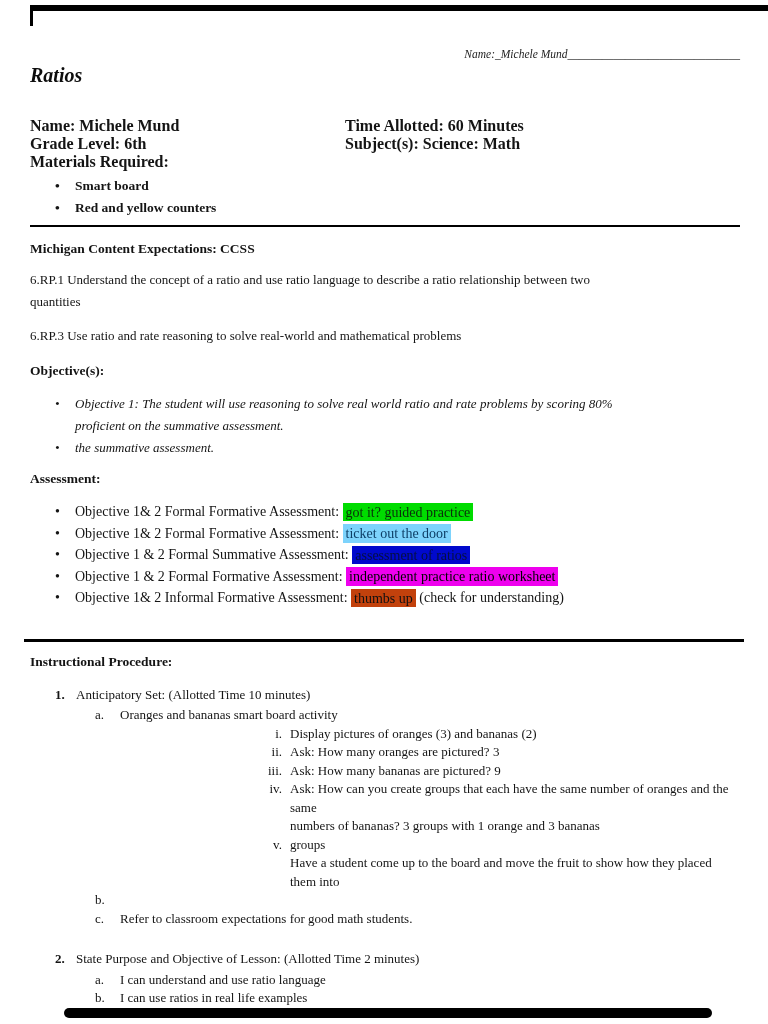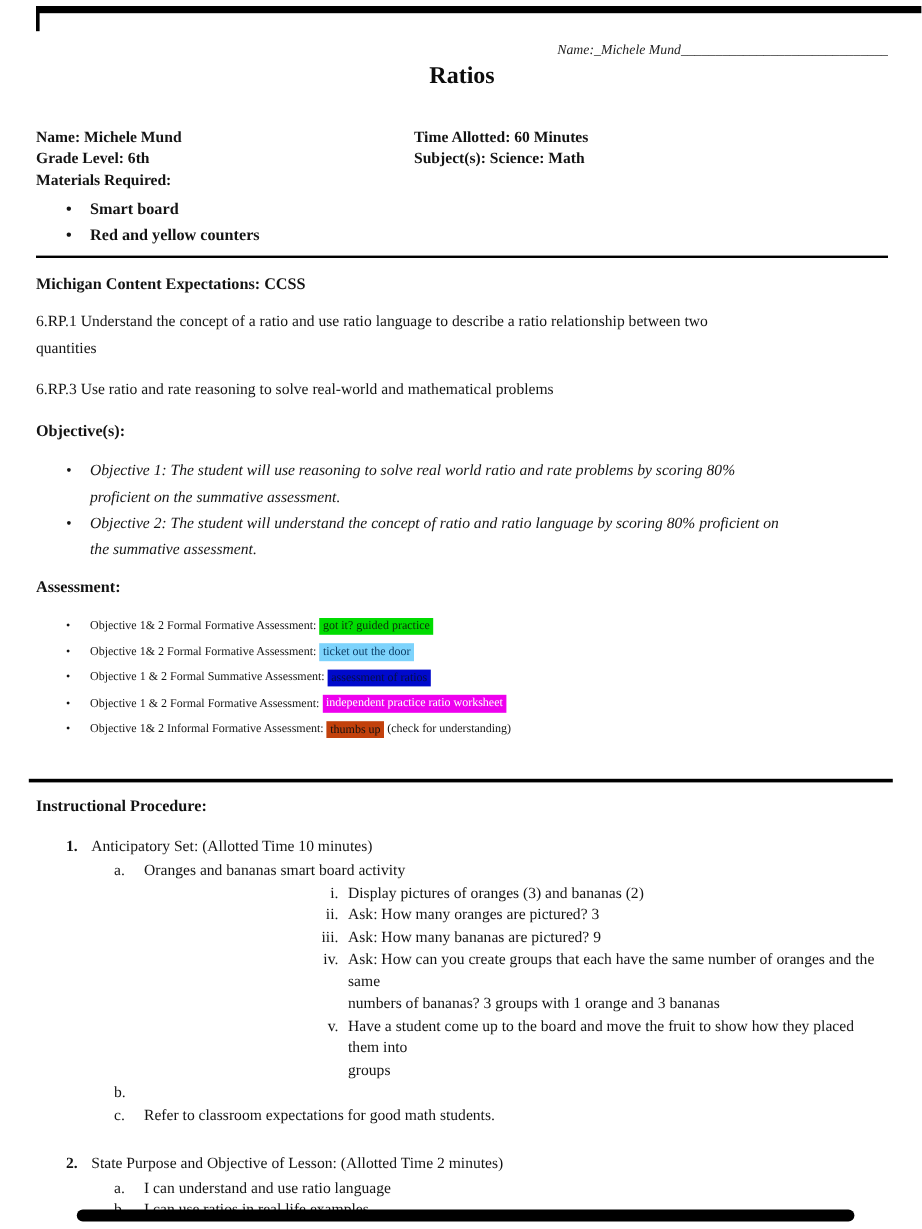--- a/index.html
+++ b/index.html
@@ -1,52 +1,52 @@
 <!DOCTYPE html>
 <html><head>
 <meta charset="utf-8">
 <style>
   html,body { margin:0; padding:0; }
   body {
     width:768px; height:1024px; background:#ffffff; position:relative;
     font-family:"Liberation Serif", serif; color:#141414; overflow:hidden;
   }
-  .page { position:absolute; inset:0; padding:0 28px 0 30px; box-sizing:border-box; }
+  .page { position:absolute; inset:0; padding:0 28px 0 30px; box-sizing:border-box;margin-top:12px; }
 
   
   .scan-top { position:absolute; left:30px; right:0; top:5px; height:6px; background:#000; }
   .scan-tick { position:absolute; left:30px; top:5px; width:3px; height:21px; background:#000; }
   .scan-bottom { position:absolute; left:64px; width:648px; top:1008px; height:10px; background:#000; border-radius:5px; }
 
   .doc-header { padding-top:36px; text-align:right; font-style:italic; font-size:11.5px; color:#222; }
   .doc-header .blank { letter-spacing:0; }
 
-  .title { text-align:center; font-size:20px; font-weight:bold; margin:4px 0 0 0; color:#0d0d0d; }
+  .title { font-size:20px; font-weight:bold; margin:4px 0 0 0; color:#0d0d0d;font-style:italic; }
 
-  .info { margin-top:30px; font-size:13px; font-weight:bold; line-height:18px; }
+  .info { margin-top:30px; font-size:16px; font-weight:bold; line-height:18px; }
   .info-row { display:flex; }
   .info-left { width:315px; flex:none; }
 
   ul.blist { list-style:none; margin:4px 0 0 0; padding:0 0 0 25px; }
   ul.blist li { position:relative; padding-left:20px; line-height:22px; }
   ul.blist li::before { content:"\2022"; position:absolute; left:0; top:0; }
   ul.materials li { font-weight:bold; font-size:13.5px; }
 
   .rule1 { border:none; border-top:2px solid #000; margin:6px 0 0 0; }
   .rule2 { border:none; border-top:3px solid #000; margin:30px -4px 0 -6px; }
 
   .h-bold { font-weight:bold; font-size:13.5px; }
   .sec-heading { margin-top:14px; }
   .para { margin-top:12px; font-size:13px; line-height:22px; max-width:712px; }
 
   ul.objectives { margin-top:14px; }
   ul.objectives li { font-style:italic; font-size:13px; }
 
   ul.assess { margin-top:14px; }
-  ul.assess li { line-height:21.5px; font-size:10px; }
+  ul.assess li { line-height:21.5px; font-size:14px; }
   ul.assess mark { padding:1.5px 3px 2px 3px; }
 
   .proc-heading { margin-top:12px; }
   .step { display:flex; margin-top:16px; font-size:13px; line-height:18.5px; padding-left:25px; }
   .step-num { width:21px; flex:none; font-weight:bold; }
   .step-title { font-weight:normal; }
   .step-meta { font-weight:normal; }
 
   .sub { display:flex; font-size:13px; line-height:18.5px; margin-left:65px; margin-top:2px; }
   .sub-label { width:25px; flex:none; }
@@ -98,31 +98,30 @@
   </div>
   <div class="para">6.RP.3 Use ratio and rate reasoning to solve real-world and mathematical problems</div>
 
   <div class="h-bold" style="margin-top:16px;">Objective(s):</div>
   <ul class="blist objectives">
     <li>
       <span class="line">Objective 1: The student will use reasoning to solve real world ratio and rate problems by scoring 80%</span>
       <span class="line">proficient on the summative assessment.</span>
     </li>
     <li>
-      <span class="line">Objective 2: The student will understand the concept of ratio and ratio language by scoring 80% proficient on</span>
       <span class="line">the summative assessment.</span>
     </li>
   </ul>
 
   <div class="h-bold" style="margin-top:12px;">Assessment:</div>
   <ul class="blist assess">
     <li><span>Objective 1&amp; 2 Formal Formative Assessment: </span><mark style="background-color: rgb(0, 220, 0); color: rgb(10, 46, 10);">got it? guided practice</mark><span></span></li>
     <li><span>Objective 1&amp; 2 Formal Formative Assessment: </span><mark style="background-color: #7dd3fc; color: rgb(13, 62, 102);">ticket out the door</mark><span></span></li>
     <li><span>Objective 1 &amp; 2 Formal Summative Assessment: </span><mark style="background-color: rgb(0, 9, 204); color: rgb(4, 16, 64);">assessment of ratios</mark><span></span></li>
-    <li><span>Objective 1 &amp; 2 Formal Formative Assessment: </span><mark style="background-color: rgb(238, 0, 238); color: #ffffff;">independent practice ratio worksheet</mark><span></span></li>
+    <li><span>Objective 1 &amp; 2 Formal Formative Assessment: </span><mark style="background-color: rgb(238, 0, 238); color: #000000;">independent practice ratio worksheet</mark><span></span></li>
     <li><span>Objective 1&amp; 2 Informal Formative Assessment: </span><mark style="background-color: #c2410c; color: rgb(17, 17, 17);">thumbs up</mark><span> (check for understanding)</span></li>
   </ul>
 
   <hr class="rule2">
 
   <div class="h-bold proc-heading">Instructional Procedure:</div>
 
   <div class="step">
     <span class="step-num">1.</span>
     <span><span class="step-title">Anticipatory Set:</span><span class="step-meta"> (Allotted Time 10 minutes)</span></span>
@@ -155,22 +154,22 @@
     <div class="roman-item">
       <span class="roman-label">iv.</span>
       <span class="roman-text">
         <span class="line">Ask: How can you create groups that each have the same number of oranges and the same</span>
         <span class="line">numbers of bananas? 3 groups with 1 orange and 3 bananas</span>
       </span>
     </div>
     <div class="roman-item">
       <span class="roman-label">v.</span>
       <span class="roman-text">
+        <span class="line">groups</span>
         <span class="line">Have a student come up to the board and move the fruit to show how they placed them into</span>
-        <span class="line">groups</span>
       </span>
     </div>
   </div>
 
   <div class="sub" style="margin-top:0;">
     <span class="sub-label">b.</span>
   </div>
   <div class="sub" style="margin-top:0;">
     <span class="sub-label">c.</span>
     <span class="sub-text">Refer to classroom expectations for good math students.</span>

